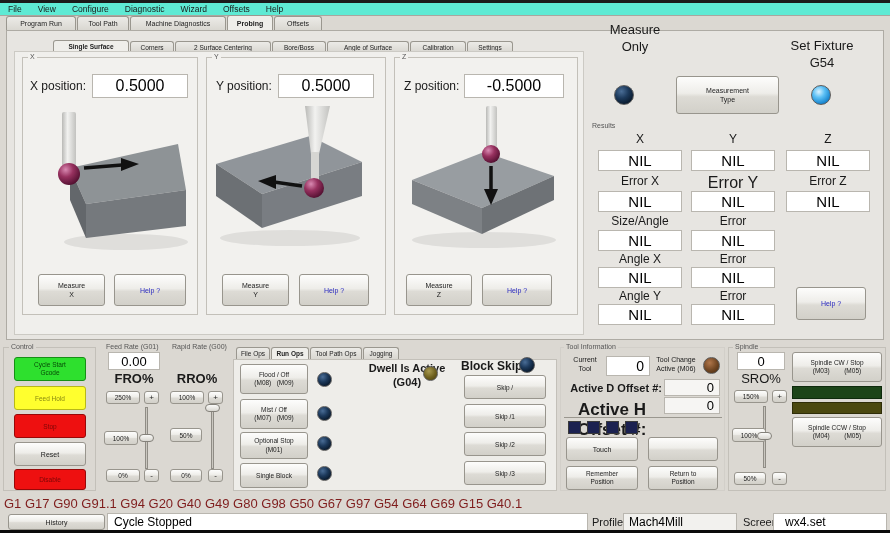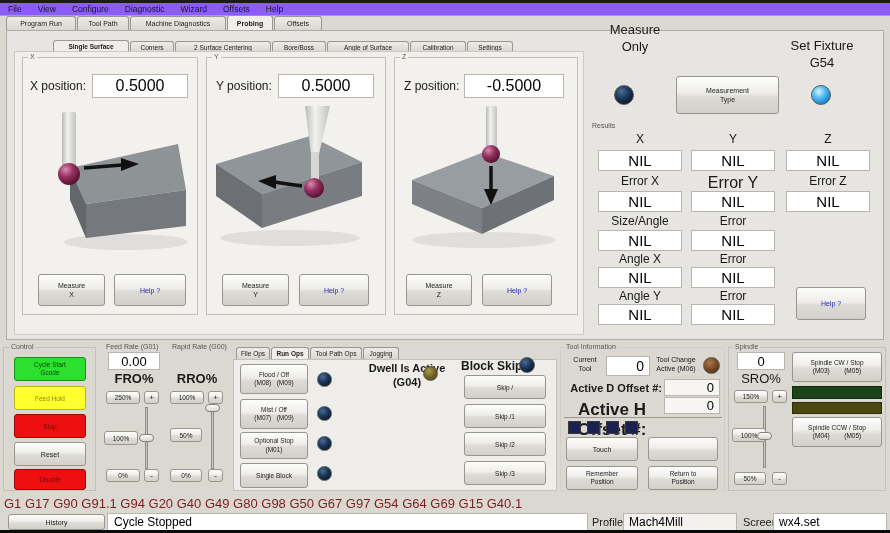--- a/index.html
+++ b/index.html
@@ -45,21 +45,21 @@
     <linearGradient id="shaftG" x1="0" y1="0" x2="1" y2="0">
       <stop offset="0%" stop-color="#b9b9b6"></stop>
         <stop offset="40%" stop-color="#f2f2f0"></stop>
         <stop offset="100%" stop-color="#c2c2bf"></stop>
     </linearGradient>
   </defs>
 </svg>
 
 <div class="abs" style="left:0;top:0;width:890px;height:3px;background:#1b1b1b"></div>
 
-<div class="abs" style="left:0;top:3px;width:890px;height:12px;background:#8b5cf6;border-bottom:1px solid #a9a69f;display:flex;align-items:center">
+<div class="abs" style="left:0;top:3px;width:890px;height:12px;background:#5eead4;border-bottom:1px solid #a9a69f;display:flex;align-items:center">
   <span class="menu-item">File</span>
   <span class="menu-item">View</span>
   <span class="menu-item">Configure</span>
   <span class="menu-item">Diagnostic</span>
   <span class="menu-item">Wizard</span>
   <span class="menu-item">Offsets</span>
   <span class="menu-item">Help</span>
 </div>
 
 <div class="tab" style="left:6px;top:16px;width:70px;height:14px;font-size:7px">Program Run</div>
@@ -269,14 +269,14 @@
 <button class="btn pre" style="left:792px;top:417px;width:90px;height:30px;font-size:6.5px">Spindle CCW / Stop
 (M04)&nbsp;&nbsp;&nbsp;&nbsp;&nbsp;&nbsp;&nbsp;&nbsp;(M05)</button>
 
 <div class="lbl" style="left:4px;top:496px;width:882px;font-size:13px;color:#7f1d1d">G1 G17 G90 G91.1 G94 G20 G40 G49 G80 G98 G50 G67 G97 G54 G64 G69 G15 G40.1</div>
 
 <button class="btn" style="left:8px;top:514px;width:97px;height:16px;font-size:7px">History</button>
 <div class="field" style="left:107px;top:513px;width:481px;height:18px;font-size:12px;justify-content:flex-start;padding-left:6px">Cycle Stopped</div>
 <div class="lbl" style="left:592px;top:516px;font-size:11px">Profile:</div>
 <div class="field" style="left:623px;top:513px;width:114px;height:18px;font-size:12px;justify-content:flex-start;padding-left:5px;background:#f2f1ee">Mach4Mill</div>
 <div class="lbl" style="left:743px;top:516px;font-size:11px">Screen</div>
-<div class="field" style="left:773px;top:513px;width:114px;height:18px;font-size:12px;justify-content:flex-start;padding-left:5px">wx4.set</div>
+<div class="field" style="left:773px;top:513px;width:114px;height:18px;font-size:12px;justify-content:flex-start;padding-left:11px">wx4.set</div>
 <div class="abs" style="left:0;top:530px;width:890px;height:3px;background:#0b0b0b"></div>
 
 </body></html>

